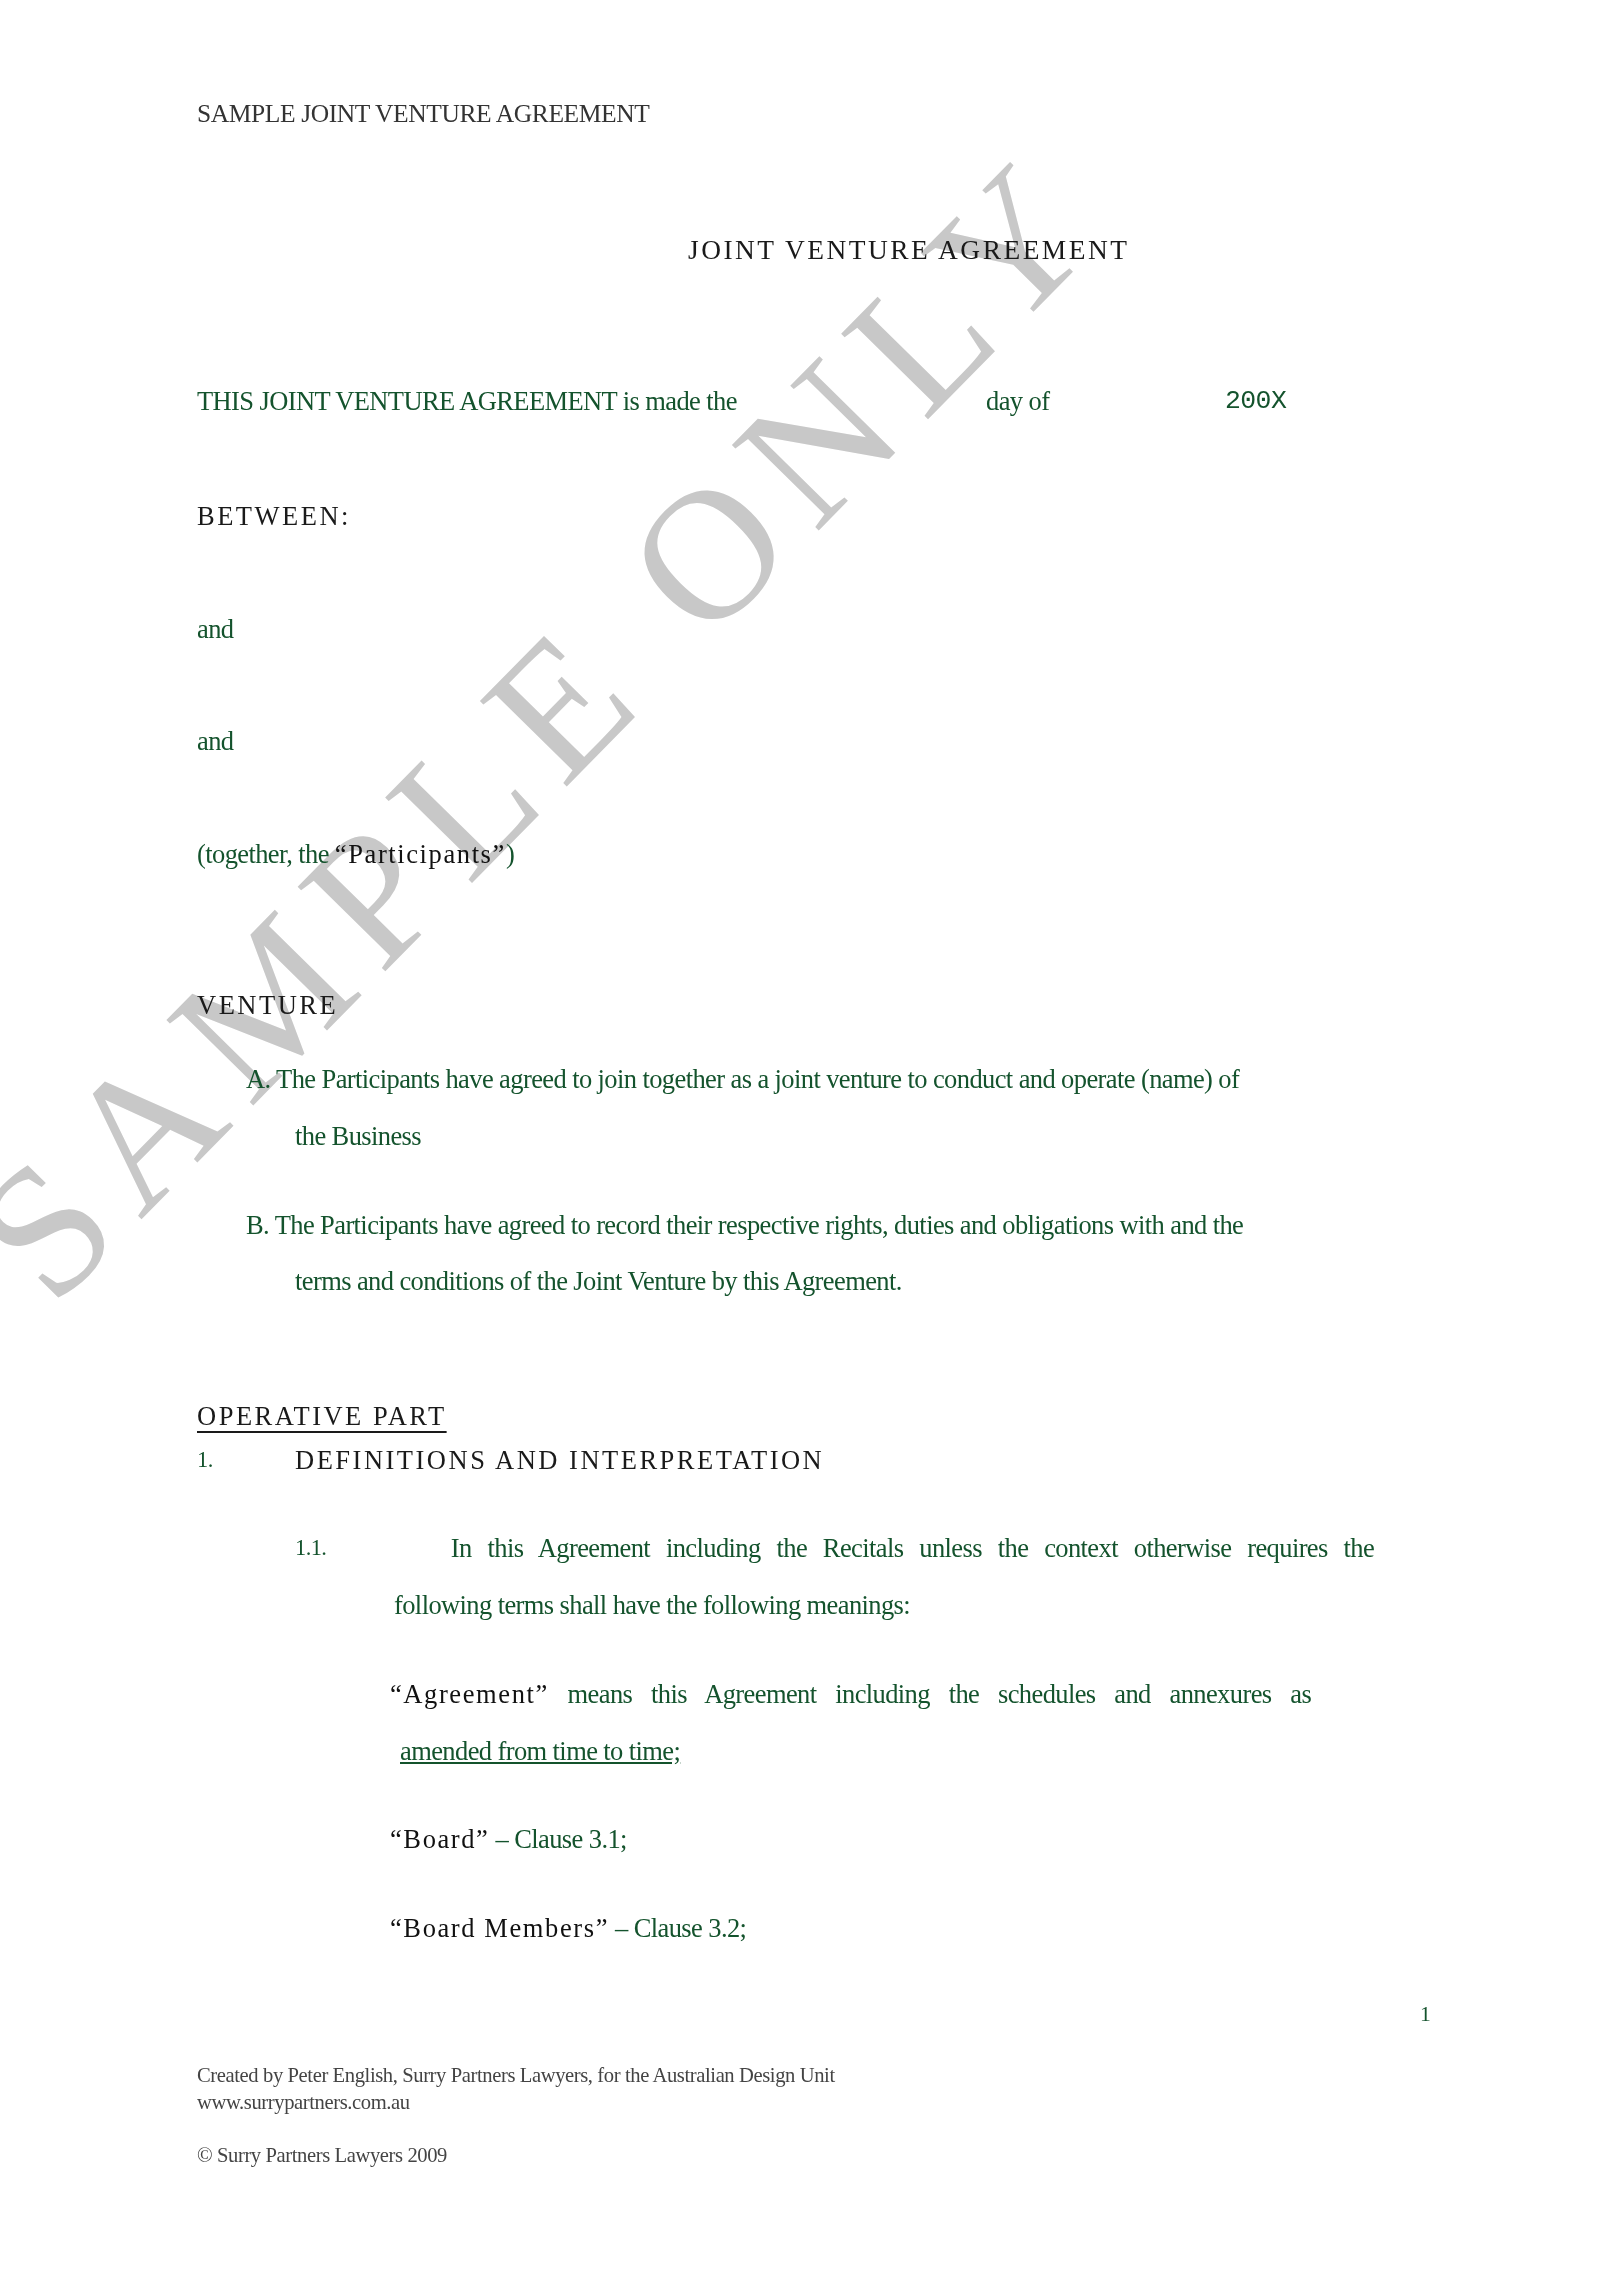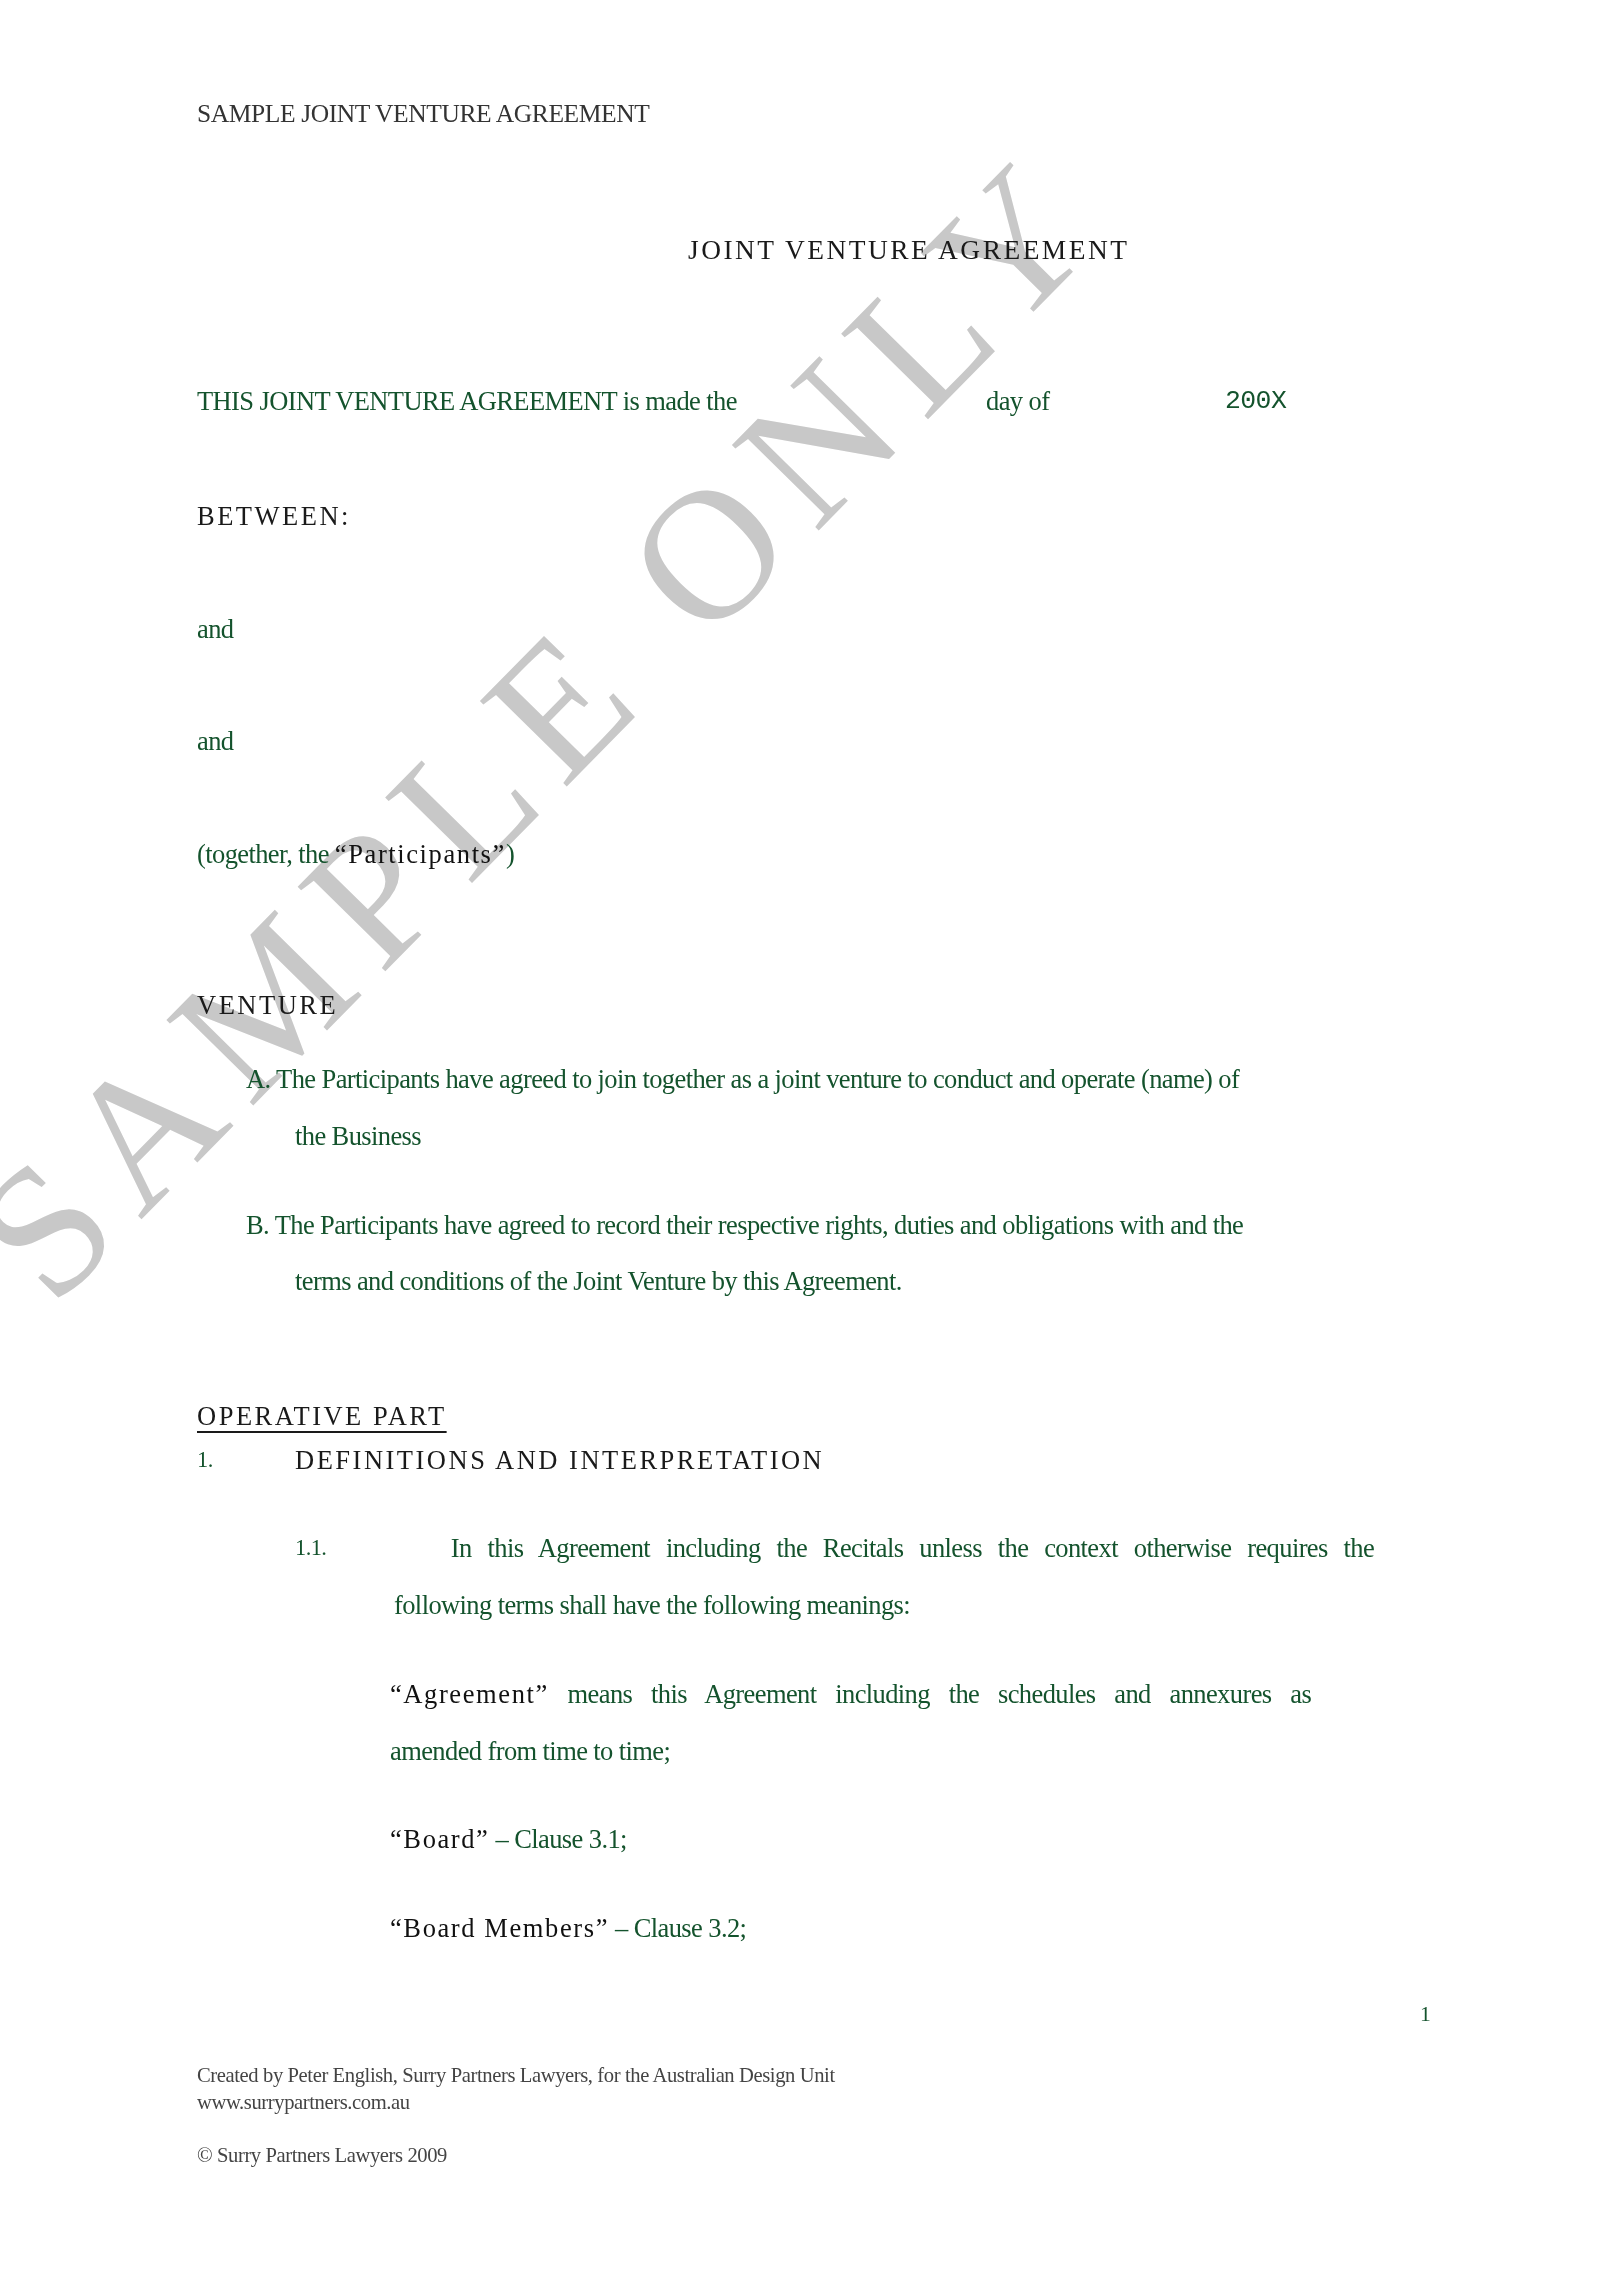--- a/index.html
+++ b/index.html
@@ -73,21 +73,21 @@
     <div class="abs body-text" style="left:394px; top:1533px; width:1037px;">
       <div class="justify-line">
         <span style="word-spacing:9.8px;">In this Agreement including the Recitals unless the context otherwise requires the</span>
       </div>
     </div>
     <div class="abs body-text" style="left:394px; top:1590px;">following terms shall have the following meanings:</div>
 
     <div class="abs" style="left:390px; top:1679px;">
       <span class="term">“Agreement”</span><span class="body-text" style="word-spacing:12.7px;"> </span><span class="body-text" style="word-spacing:12.7px;">means this Agreement including the schedules and annexures as</span>
     </div>
-    <div class="abs body-text" style="left:390px; top:1736px;">amended from time to time;</div>
+    <div class="abs body-text" style="left:400px; top:1736px;text-decoration:underline;">amended from time to time;</div>
 
     <div class="abs" style="left:390px; top:1824px;">
       <span class="term">“Board”</span><span class="body-text"> – Clause 3.1;</span>
     </div>
 
     <div class="abs" style="left:390px; top:1913px;">
       <span class="term">“Board Members”</span><span class="body-text"> – Clause 3.2;</span>
     </div>
 
     <div class="abs body-text" style="left:1420px; top:2002px; font-size:21.6px;">1</div>

